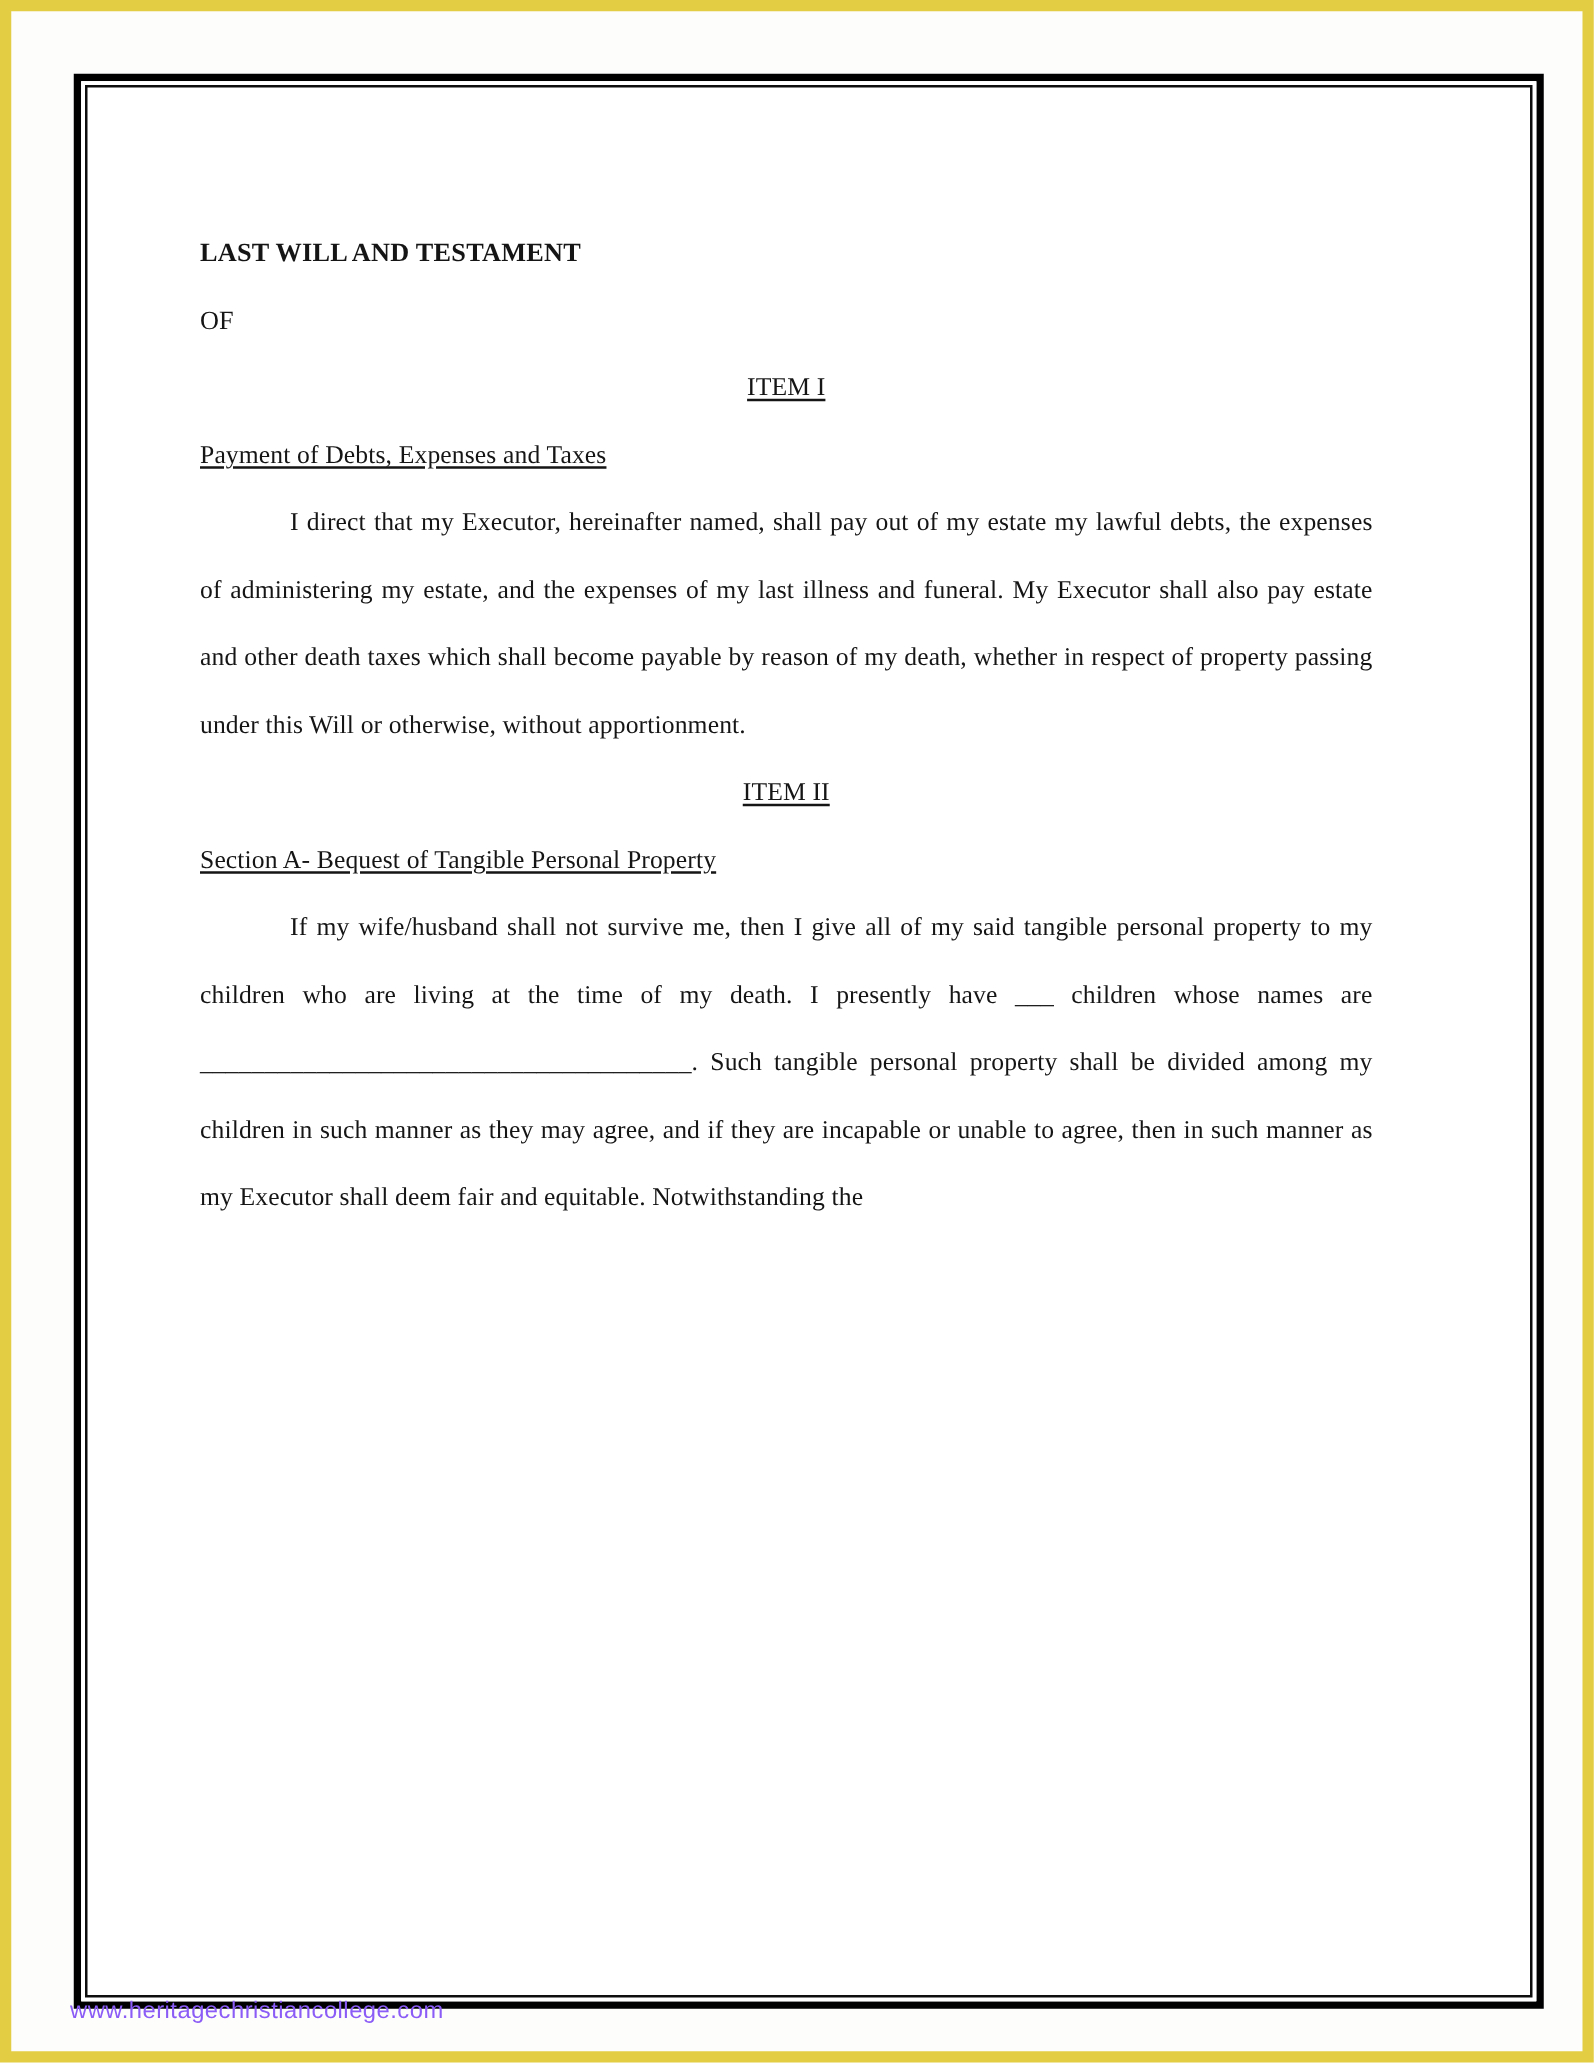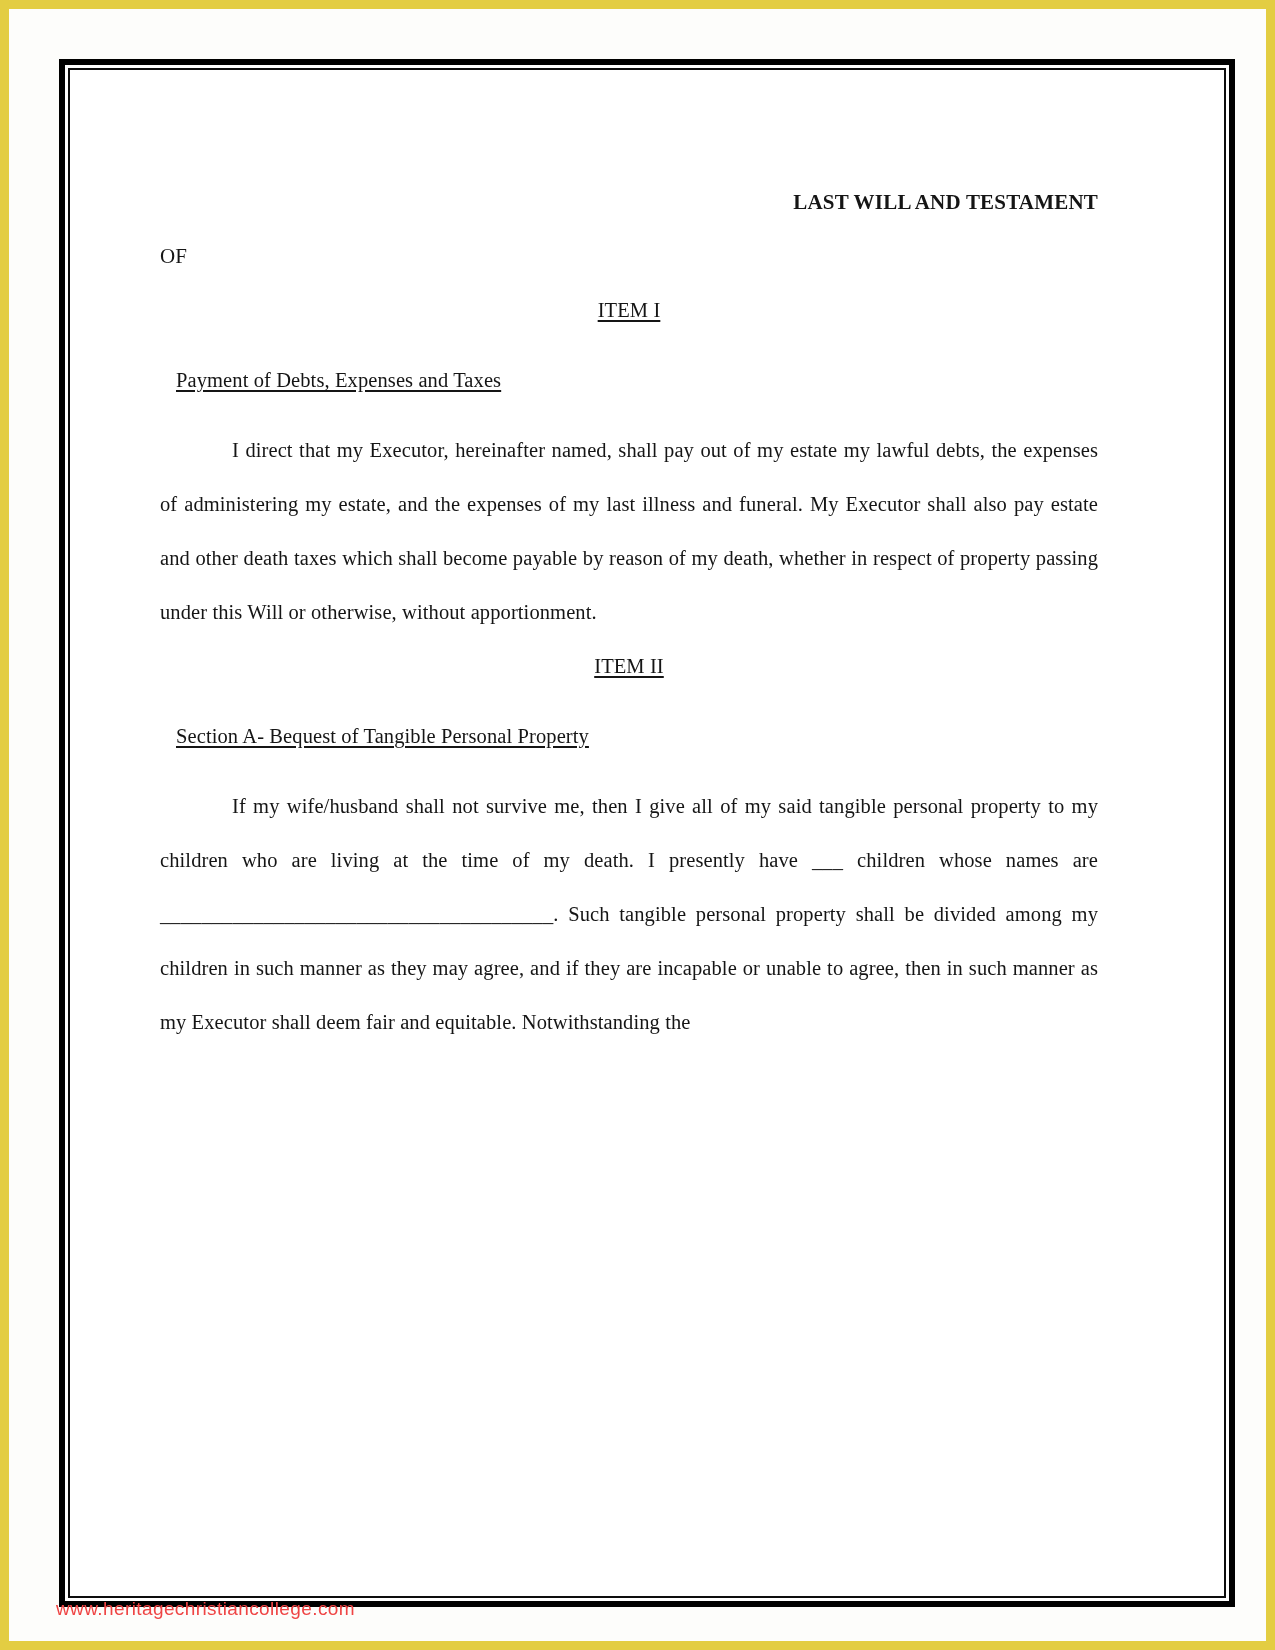--- a/index.html
+++ b/index.html
@@ -67,21 +67,21 @@
     top: 105px;
     width: 938px;
     height: 1330px;
     font-size: 20.5px;
     line-height: 54px;
     color: #151515;
     letter-spacing: 0.1px;
   }
 
   .doc-title {
-    text-align: right;
+    text-align: left;
     font-weight: bold;
     font-size: 21px;
     letter-spacing: 0.2px;
     margin: 0;
     line-height: 54px;
   }
   .doc-subtitle {
     text-align: left;
     font-weight: normal;
     font-size: 21px;
@@ -111,41 +111,41 @@
     margin: 0;
     line-height: 54px;
   }
   .center-head span {
     text-decoration: underline;
     text-underline-offset: 3px;
     text-align: center;
   }
 
   .sub-head {
-    margin: 16px;
+    margin: 0;
     line-height: 54px;
     text-align: left;
   }
   .sub-head span {
     text-decoration: underline;
     text-underline-offset: 3px;
   }
 
   .blank {
     letter-spacing: -0.5px;
   }
 
   
   #watermark {
     position: absolute;
     left: 56px;
     top: 1598px;
     font-family: "Liberation Sans", sans-serif;
     font-size: 19px;
-    color: #ef4444;
+    color: #8b5cf6;
     letter-spacing: 0.4px;
     white-space: nowrap;
     user-select: none;
   }
 </style>
 </head>
 <body>
 
 <div id="gold-frame">
   <div id="black-frame-outer">

